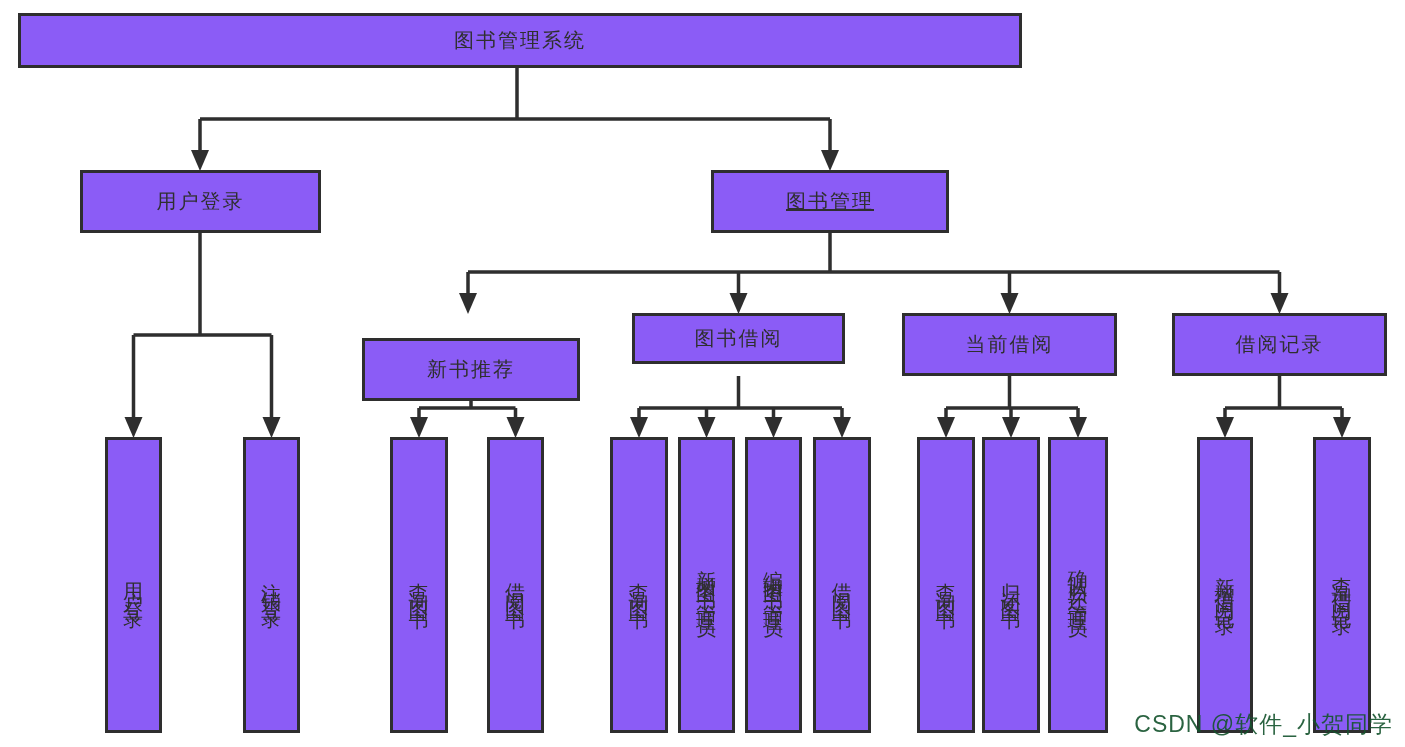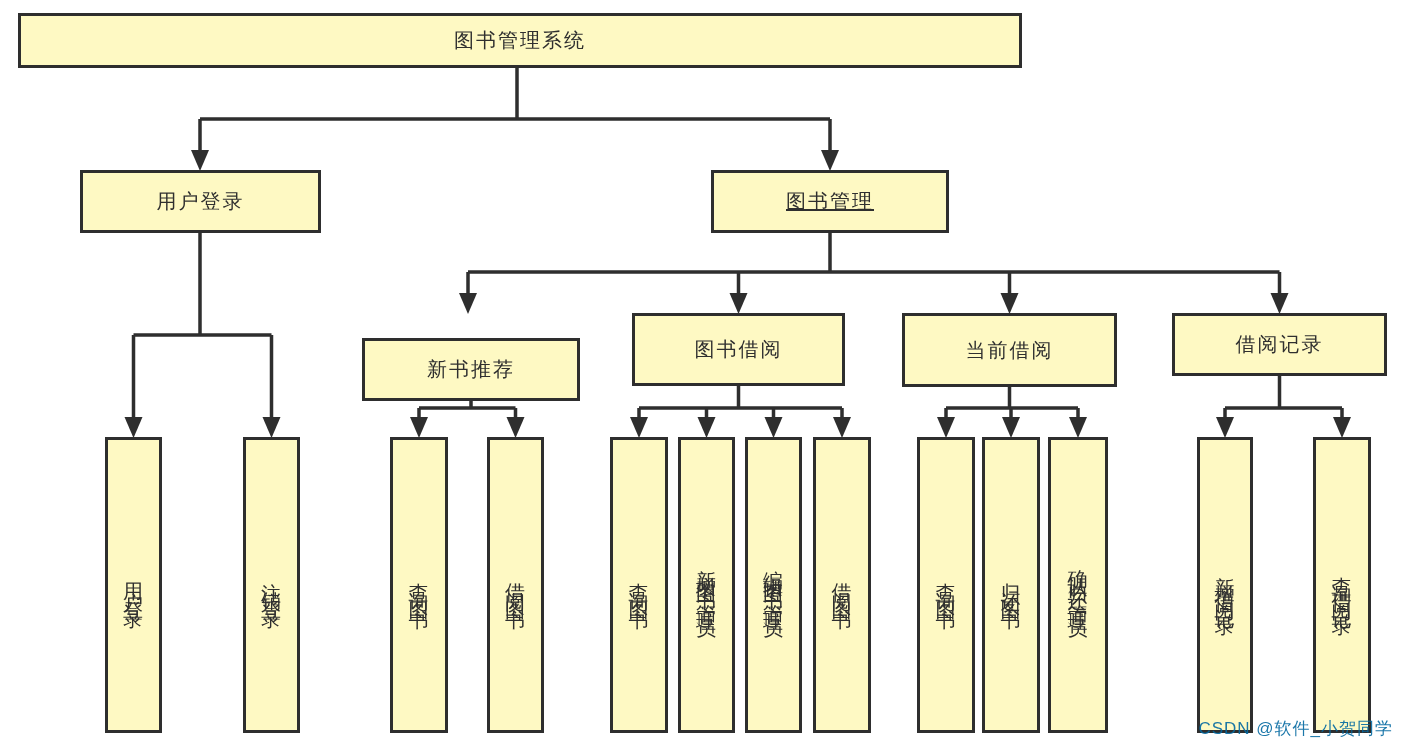--- a/index.html
+++ b/index.html
@@ -24,21 +24,21 @@
     fill: none;
     stroke: #2e2e2e;
     stroke-width: 3.5;
   }
   .connectors polygon {
     fill: #2e2e2e;
     stroke: none;
   }
   .node {
     position: absolute;
-    background: #fef9c3;
+    background: #8b5cf6;
     border: 3px solid #2e2e2e;
     display: flex;
     align-items: center;
     justify-content: center;
     color: #2f2f2f;
     font-size: 20px;
     z-index: 2;
   }
   .hlabel {
     letter-spacing: 2px;
@@ -47,22 +47,22 @@
   .vlabel {
     writing-mode: vertical-rl;
     text-orientation: mixed;
     letter-spacing: 9px;
     line-height: 1;
     white-space: nowrap;
   }
   .watermark {
     position: absolute;
     right: 12px; bottom: 7px;
-    color: #0369a1;
-    font-size: 17px;
+    color: #14532d;
+    font-size: 23px;
     letter-spacing: 1px;
     z-index: 5;
     opacity: 0.9;
   }
 </style>
 </head>
 <body>
 
 <div id="canvas">
 
@@ -123,24 +123,24 @@
   <div class="node" style="left:80px; top:170px; width:241px; height:63px;">
     <span class="hlabel">用户登录</span>
   </div>
   <div class="node" style="left:711px; top:170px; width:238px; height:63px;text-decoration:underline;">
     <span class="hlabel">图书管理</span>
   </div>
 
   <div class="node" style="left:362px; top:313px; width:218px; height:63px;margin-top:25px;">
     <span class="hlabel">新书推荐</span>
   </div>
-  <div class="node" style="left:632px; top:313px; width:213px; height:73px;">
+  <div class="node" style="left:632px; top:313px; width:213px; height:51px;">
     <span class="hlabel">图书借阅</span>
   </div>
-  <div class="node" style="left:902px; top:313px; width:215px; height:74px;">
+  <div class="node" style="left:902px; top:313px; width:215px; height:63px;">
     <span class="hlabel">当前借阅</span>
   </div>
   <div class="node" style="left:1172px; top:313px; width:215px; height:63px;">
     <span class="hlabel">借阅记录</span>
   </div>
 
   <div class="node" style="left:105px; top:437px; width:57px; height:296px;">
     <span class="vlabel">用户登录</span>
   </div>
   <div class="node" style="left:243px; top:437px; width:57px; height:296px;">

